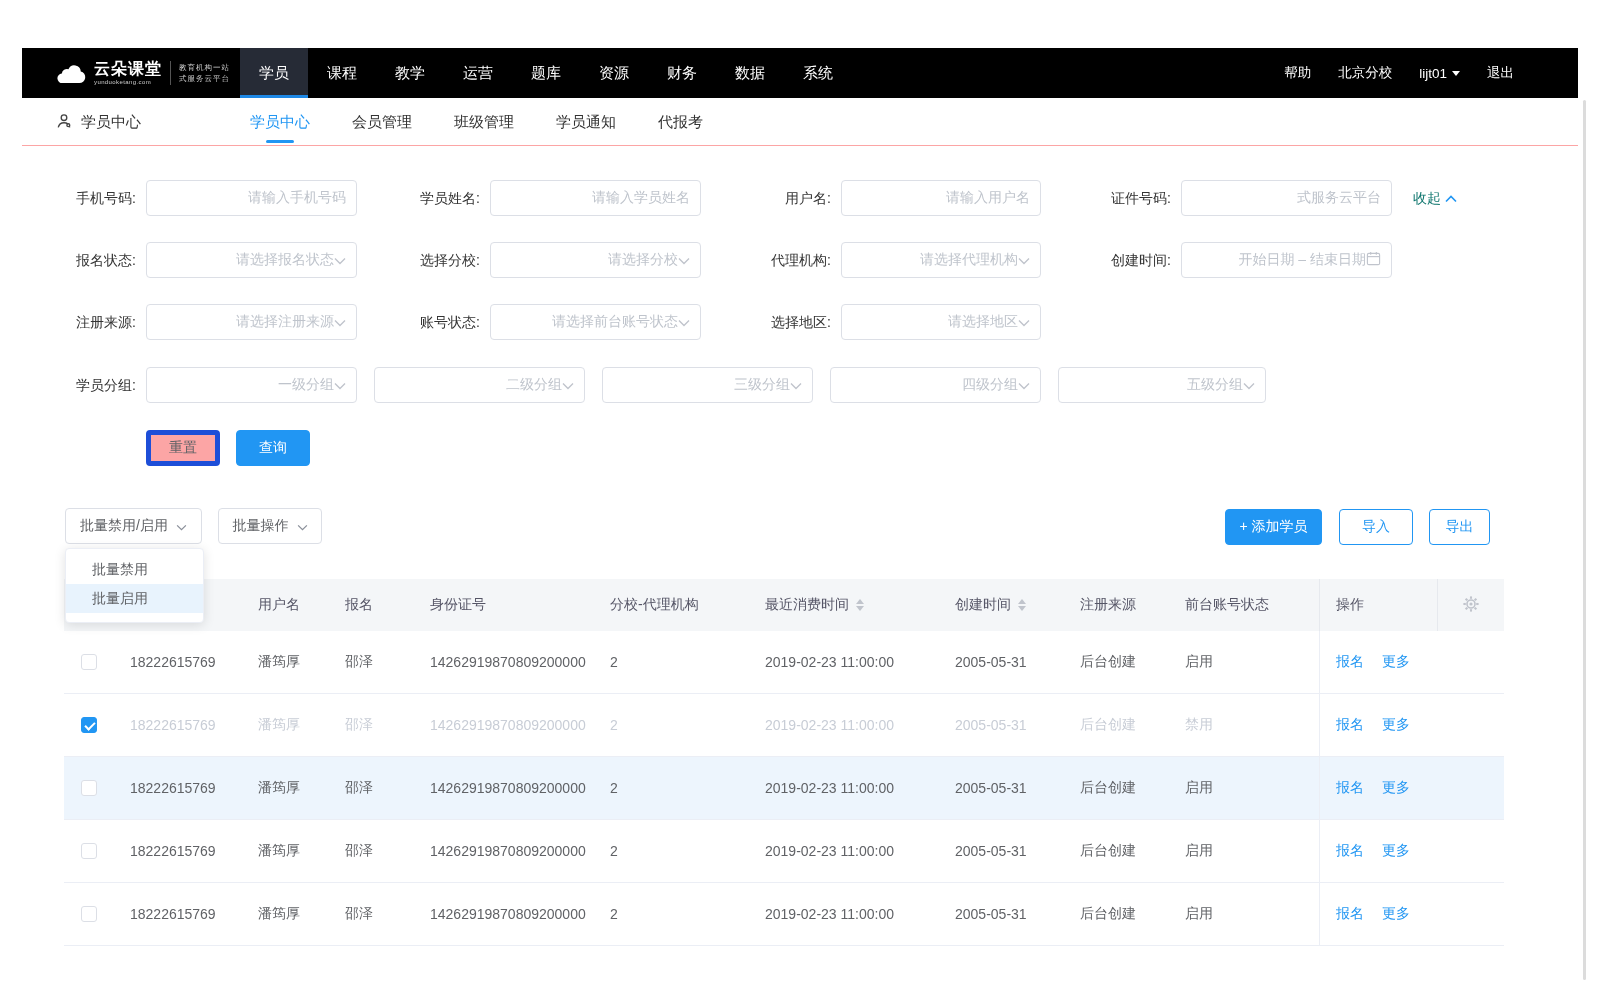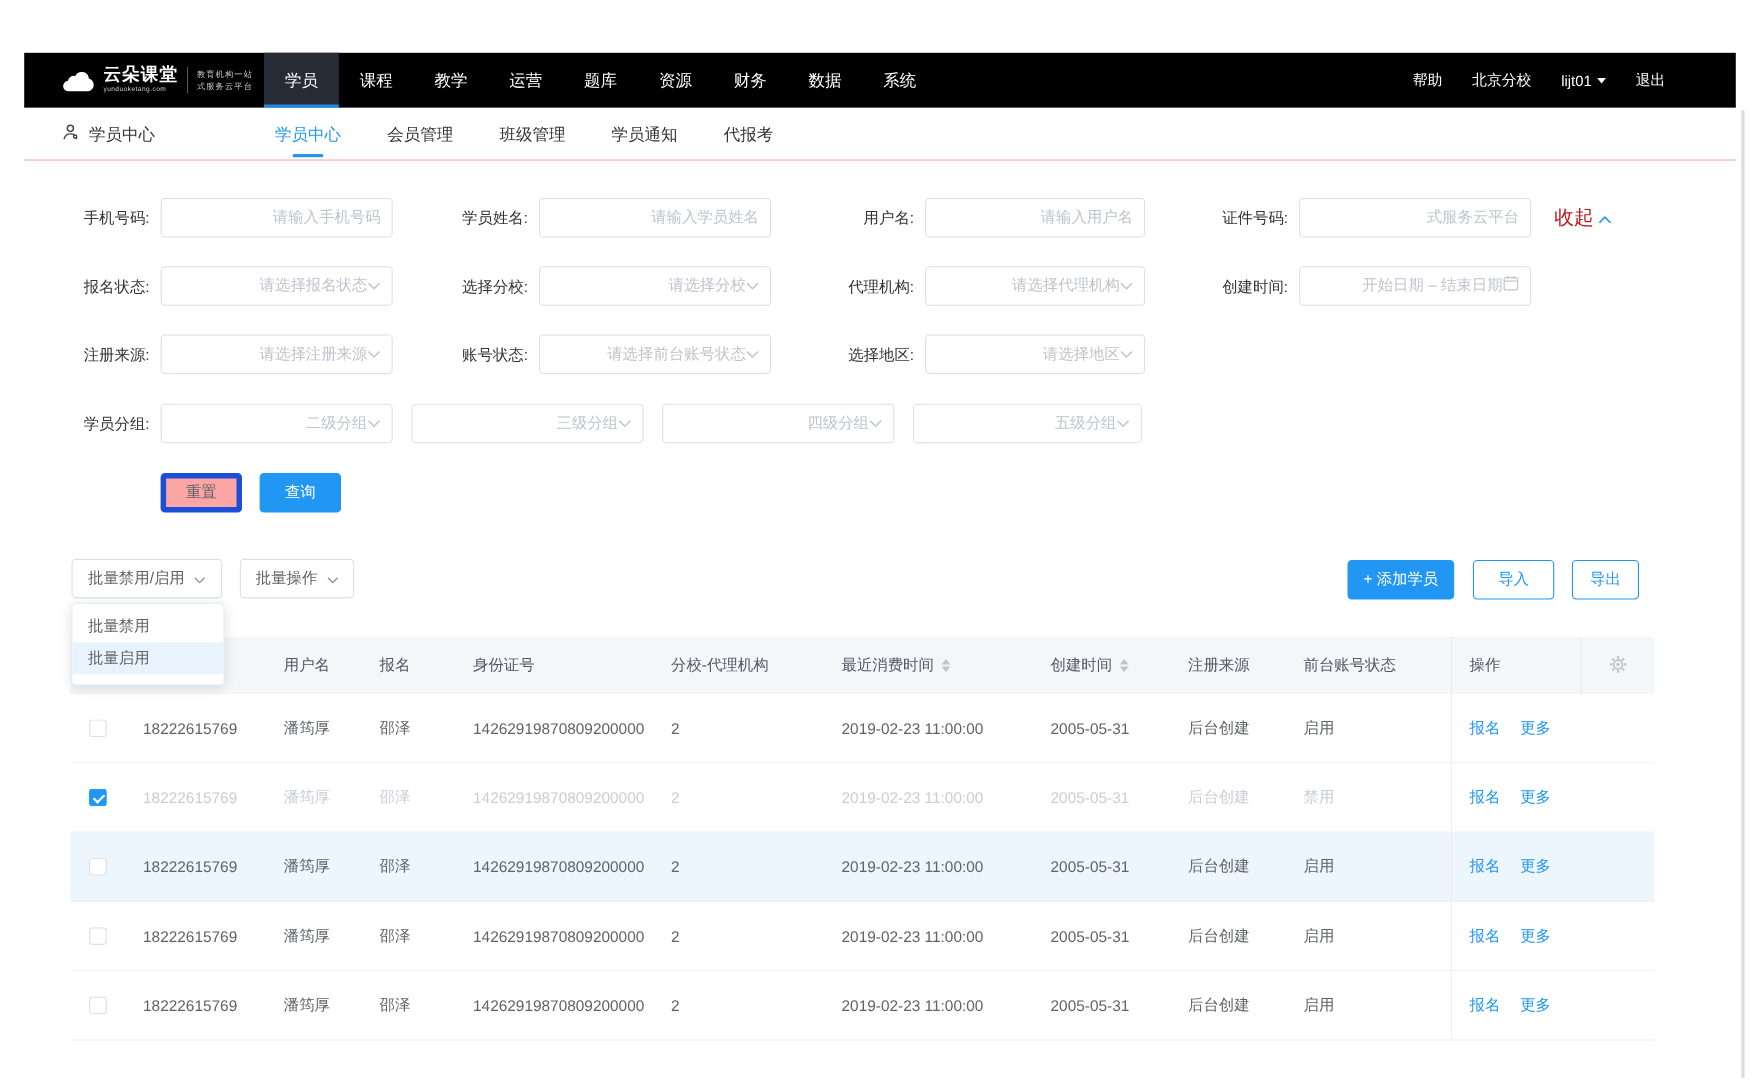--- a/index.html
+++ b/index.html
@@ -31,21 +31,21 @@
   .tab.active{color:#2196f3;}
   .tab.active::after{content:"";position:absolute;left:50%;transform:translateX(-50%);bottom:3px;width:28px;height:3px;border-radius:2px;background:#2196f3;}
 
   
   .filters{position:absolute;left:0;top:146px;width:1600px;height:362px;}
   .field{position:absolute;height:36px;}
   .flabel{position:absolute;right:calc(100% + 10px);top:0;line-height:36px;font-size:14px;color:#333;white-space:nowrap;}
   .control{box-sizing:border-box;height:36px;border:1px solid #dcdfe6;border-radius:4px;background:#fff;display:flex;align-items:center;padding:0 10px;cursor:pointer;}
   .control .ph{font-size:14px;color:#bfc4cc;flex:1;white-space:nowrap;overflow:hidden;text-align:right;}
   .control svg{flex-shrink:0;}
-  .collapse-link{position:absolute;display:flex;gap:4px;color:#b91c1c;font-size:18px;line-height:36px;cursor:pointer;}
+  .collapse-link{position:absolute;display:flex;gap:4px;color:#0f766e;font-size:14px;line-height:36px;cursor:pointer;}
   .btn{box-sizing:border-box;height:36px;border-radius:4px;font-size:14px;display:flex;align-items:center;justify-content:center;cursor:pointer;}
   .btn-default{background:#fca5a5;border:5px solid #1d4ed8;color:#606266;}
   .btn-primary{background:#2196f3;border:1px solid #2196f3;color:#fff;}
   .btn-outline{background:#fff;border:1px solid #2196f3;color:#2196f3;}
   .pos{position:absolute;}
 
   
   .tablesec{position:absolute;left:64px;top:508px;width:1472px;height:460px;}
   .batch-btn{box-sizing:border-box;position:absolute;top:0;height:36px;background:#fff;border:1px solid #dcdfe6;border-radius:4px;display:flex;align-items:center;justify-content:center;gap:8px;font-size:14px;color:#606266;cursor:pointer;}
   .thead{position:absolute;left:0;top:71px;width:1440px;height:52px;background:#f4f6f8;display:flex;align-items:center;}
@@ -71,21 +71,21 @@
   .link{color:#2196f3;cursor:pointer;text-decoration:none;font-size:14px;}
   .cbx{width:16px;height:16px;border:1px solid #dcdfe6;border-radius:3px;background:#fff;box-sizing:border-box;position:relative;cursor:pointer;}
   .cbx.checked{background:#2196f3;border-color:#2196f3;}
   .cbx.checked::after{content:"";position:absolute;left:5px;top:1.5px;width:4px;height:8px;border:solid #fff;border-width:0 2px 2px 0;transform:rotate(45deg);}
   .sorts{display:inline-flex;flex-direction:column;gap:2px;margin-left:7px;}
   .tri-up{width:0;height:0;border-left:4.5px solid transparent;border-right:4.5px solid transparent;border-bottom:5px solid #c0c4cc;}
   .tri-dn{width:0;height:0;border-left:4.5px solid transparent;border-right:4.5px solid transparent;border-top:5px solid #c0c4cc;}
 
   
   .dropdown{position:absolute;left:1px;top:40px;width:137px;background:#fff;border:1px solid #ebeef5;border-radius:4px;box-shadow:0 2px 12px rgba(0,0,0,.12);padding:6px 0 9px 0;z-index:20;}
-  .dd-item{height:29px;display:flex;align-items:center;padding-left:14px;font-size:14px;color:#606266;cursor:pointer;}
+  .dd-item{height:29px;display:flex;align-items:center;padding-left:26px;font-size:14px;color:#606266;cursor:pointer;}
   .dd-item.hl{background:#e8f3fd;}
 
   .vscroll{position:absolute;left:1583px;top:100px;width:3px;height:880px;background:#dcdcdc;border-radius:2px;}
 </style>
 </head>
 <body>
 
 <div class="canvas">
 
   <header class="topbar">
@@ -268,20 +268,26 @@
           <span class="ph">请选择地区</span>
           <span><svg width="12" height="8" viewBox="0 0 12 8">
               <path d="M1 1.5l5 5 5-5" stroke="#c0c4cc" stroke-width="1.4" fill="none"></path>
             </svg></span>
         </div>
     </div>
 
     <div class="field" style="left:146px;top:221px;width:1200px">
       <span class="flabel">学员分组:</span>
       <div id="group-selects" style="display:flex;gap:17px;">
+          <div class="control" style="width: 211px;">
+            <span class="ph">一级分组</span>
+            <span><svg width="12" height="8" viewBox="0 0 12 8">
+                <path d="M1 1.5l5 5 5-5" stroke="#c0c4cc" stroke-width="1.4" fill="none"></path>
+              </svg></span>
+          </div>
           <div class="control" style="width: 211px;">
             <span class="ph">二级分组</span>
             <span><svg width="12" height="8" viewBox="0 0 12 8">
                 <path d="M1 1.5l5 5 5-5" stroke="#c0c4cc" stroke-width="1.4" fill="none"></path>
               </svg></span>
           </div>
           <div class="control" style="width: 211px;">
             <span class="ph">三级分组</span>
             <span><svg width="12" height="8" viewBox="0 0 12 8">
                 <path d="M1 1.5l5 5 5-5" stroke="#c0c4cc" stroke-width="1.4" fill="none"></path>

